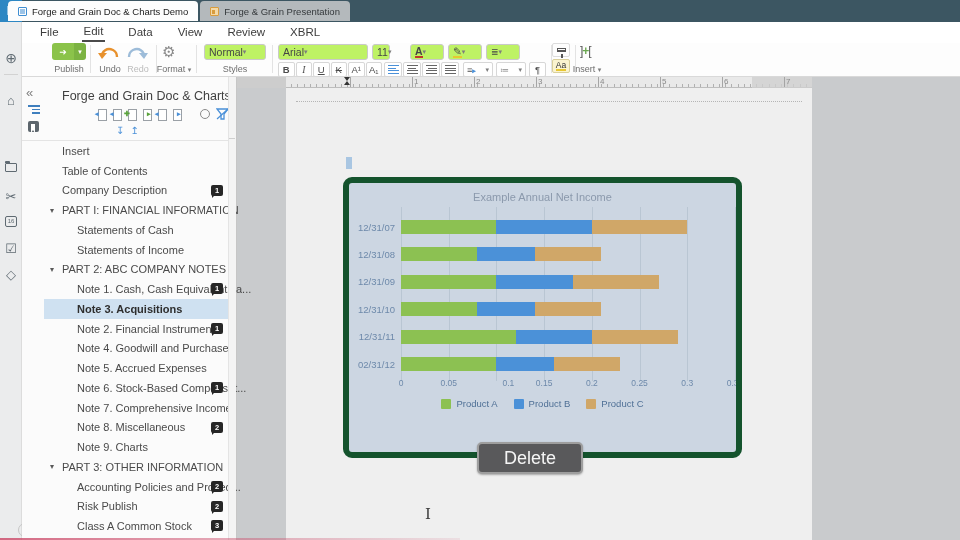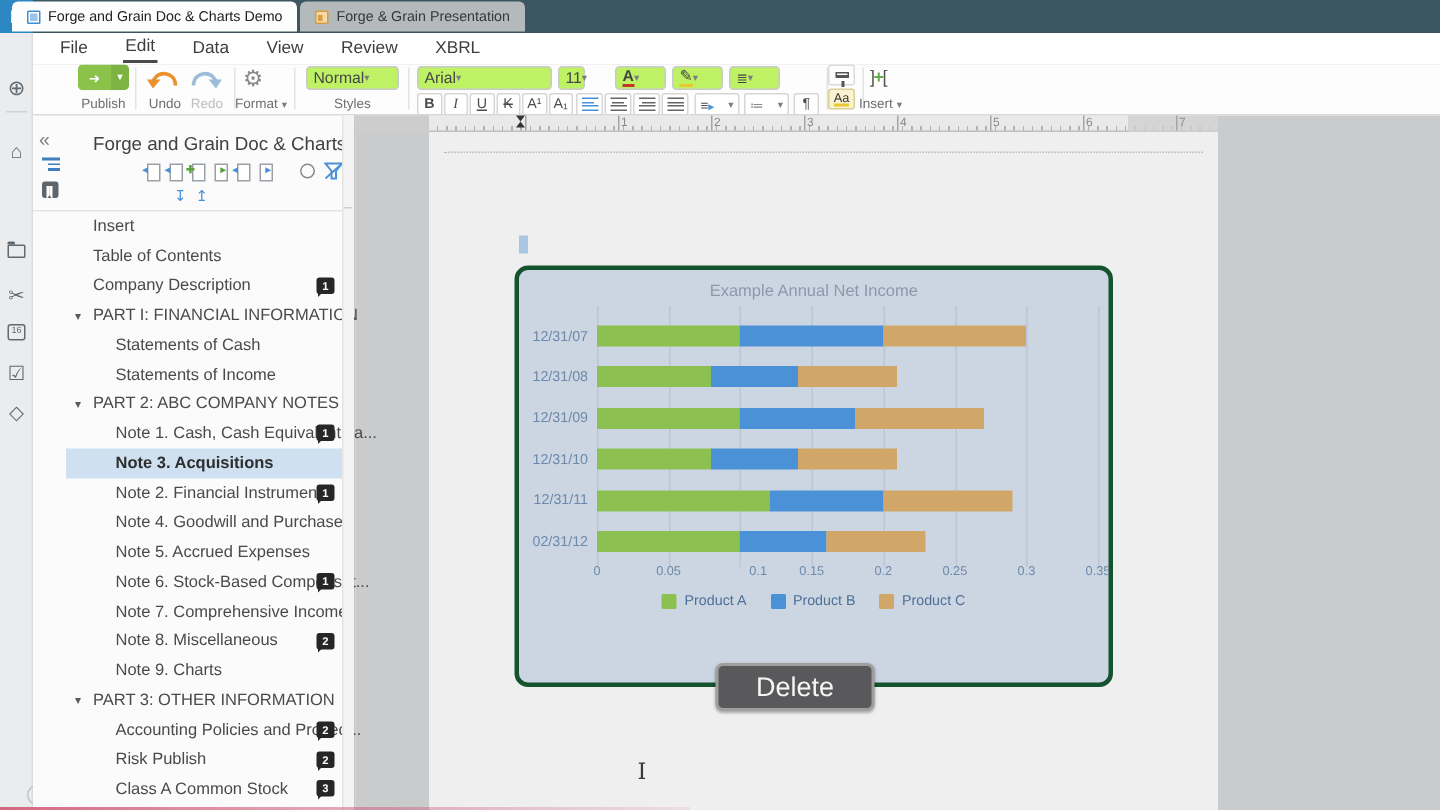--- a/index.html
+++ b/index.html
@@ -102,21 +102,21 @@
 
   
   #canvas{left:237px;top:88px;width:723px;height:452px}
   #page{position:absolute;left:49px;top:0;width:526px;height:452px;background:#efefef}
   #hdr-dotted{position:absolute;left:10px;top:13px;width:506px;border-top:1px dotted #b5b5b5}
   #caret{position:absolute;left:109px;top:69px;width:6px;height:12px;background:#a9c6e2}
   #delete-btn{position:absolute;left:240px;top:354px;width:106px;height:32px;background:#59595b;border:2px solid #9e9e9e;border-radius:5px;color:#f5f5f5;font-size:18px;display:flex;align-items:center;justify-content:center;box-shadow:0 1px 2px rgba(0,0,0,.3)}
   #ibeam{position:absolute;left:188px;top:417px;font-family:"DejaVu Serif",serif;font-size:15px;color:#3a3a3a}
 
   
-  #chart-panel{position:absolute;left:106px;top:89px;width:399px;height:281px;background:#ccd6e2;border:3px solid #14532d;border-radius:9px;overflow:hidden}
+  #chart-panel{position:absolute;left:106px;top:89px;width:399px;height:281px;background:#ccd6e2;border:6px solid #14532d;border-radius:9px;overflow:hidden}
   #chart-title{position:absolute;left:0;top:8px;width:100%;text-align:center;font-size:11px;color:#8b99ac}
   .gridline{position:absolute;top:24px;height:174px;width:1px;background:#b9c6d3}
   .cat-lbl{position:absolute;left:2px;width:44px;text-align:right;font-size:9.5px;color:#6d89aa}
   .bar-seg{position:absolute;height:14px}
   .tick-lbl{position:absolute;top:195px;transform:translateX(-50%);font-size:8.5px;color:#6d89aa}
   #chart-legend{position:absolute;left:0;top:215px;width:100%;display:flex;justify-content:center;gap:16px;align-items:center}
   .leg-item{display:flex;align-items:center;gap:5px;font-size:9.5px;color:#4f7096}
   .leg-sq{width:10px;height:10px;border-radius:1px}
 
   #bottom-strip{left:0;top:538px;width:460px;height:2px;background:linear-gradient(to right,rgba(205,80,110,.85),rgba(205,80,110,.1))}

